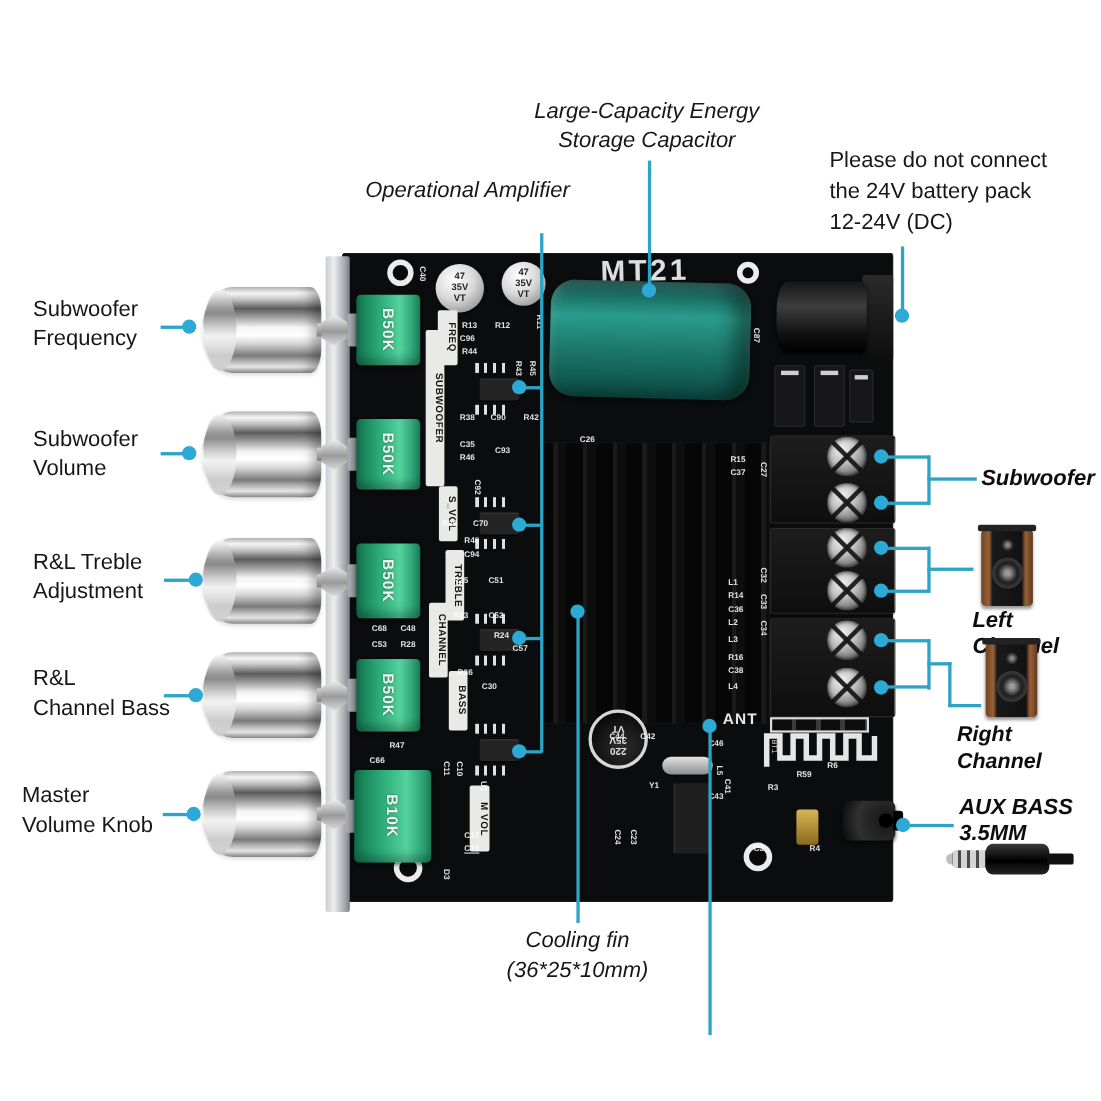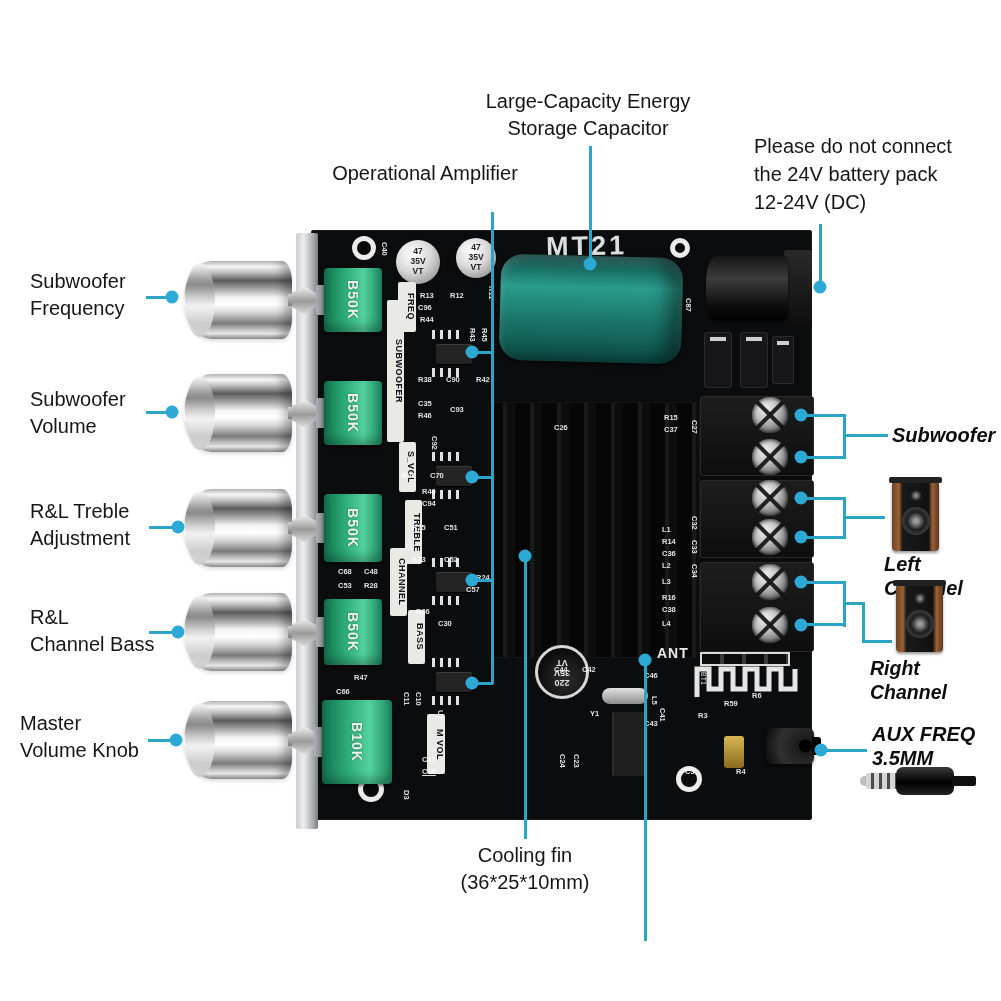--- a/index.html
+++ b/index.html
@@ -5,21 +5,21 @@
   html,body{margin:0;padding:0;background:#fff;}
   .canvas{position:relative;width:1001px;height:1001px;background:#ffffff;overflow:hidden;
           font-family:"Liberation Sans",sans-serif;color:#141414;}
   .abs{position:absolute;}
   
   .cline{position:absolute;background:var(--accent,#2ba4c6);}
   .cdot{position:absolute;width:13px;height:13px;border-radius:50%;
         background:var(--dotc,#2ca9d4);transform:translate(-50%,-50%);}
   
   .callout{position:absolute;font-size:20px;line-height:27px;color:#161616;}
-  .callout.center{text-align:center;}
+  .callout.center{text-align:center;font-style:italic;}
   .blabel{position:absolute;font-size:20px;font-weight:bold;font-style:italic;color:#0d0d0d;line-height:24px;}
   .note{position:absolute;left:0;width:1001px;text-align:center;font-size:20px;color:#101010;
         text-decoration:underline;}
   
   .board{position:absolute;left:311px;top:230px;width:501px;height:590px;background:#0b0c0e;
          border-radius:3px;box-shadow:0 0 0 1px #1b1c1e inset;}
   .bracket{position:absolute;left:296px;top:233px;width:22px;height:596px;
            background:linear-gradient(90deg,#c9ccd0,#eceef0 35%,#9b9fa4 85%,#777b80);
            border-radius:2px;}
   .knob{position:absolute;left:184px;width:108px;height:78px;
@@ -148,21 +148,21 @@
   <div class="callout" style="left:20px;top:710px;">
     <div>Master</div>
     <div>Volume Knob</div>
   </div>
 
   <div class="blabel" style="left:892px;top:423px;">Subwoofer</div>
   <div class="blabel" style="left:884px;top:552px;">Left Channel</div>
   <div class="blabel" style="left:870px;top:656px;font-size:19.5px;">Right Channel</div>
 
   <div class="blabel" style="left:872px;top:722px;">
-    <div>AUX FREQ</div>
+    <div>AUX BASS</div>
     <div>3.5MM Socket</div>
   </div>
 
   <div class="callout center" style="left:420px;top:842px;width:210px;">
     <div>Cooling fin</div>
     <div>(36*25*10mm)</div>
   </div>
 
 
   <div class="spk" style="left:892px;top:481px;height:70px;">
@@ -317,21 +317,21 @@
       <div class="smd" style="left: 422px; top: 488px;">R40</div>
       <div class="smd" style="left: 422px; top: 500px;">C94</div>
       <div class="smd" style="left: 412px; top: 524px;">R25</div>
       <div class="smd" style="left: 444px; top: 524px;">C51</div>
       <div class="smd" style="left: 338px; top: 568px;">C68</div>
       <div class="smd" style="left: 364px; top: 568px;">C48</div>
       <div class="smd" style="left: 338px; top: 582px;">C53</div>
       <div class="smd" style="left: 364px; top: 582px;">R28</div>
       <div class="smd" style="left: 412px; top: 556px;">R23</div>
       <div class="smd" style="left: 444px; top: 556px;">C52</div>
-      <div class="smd" style="left: 476px; top: 574px;">R24</div>
+      <div class="smd" style="left: 449px; top: 574px;">R24</div>
       <div class="smd" style="left: 466px; top: 586px;">C57</div>
       <div class="smd" style="left: 416px; top: 608px;">R36</div>
       <div class="smd" style="left: 438px; top: 620px;">C30</div>
       <div class="smd" style="left: 354px; top: 674px;">R47</div>
       <div class="smd" style="left: 336px; top: 688px;">C66</div>
       <div class="smd v" style="left: 414px; top: 692px;">C10</div>
       <div class="smd v" style="left: 402px; top: 692px;">C11</div>
       <div class="smd" style="left: 422px; top: 756px;">C17</div>
       <div class="smd" style="left: 422px; top: 768px; text-decoration: underline;">C16</div>
       <div class="smd" style="left: 664px; top: 414px;">R15</div>
@@ -358,21 +358,21 @@
       <div class="smd" style="left: 752px; top: 692px;">R6</div>
       <div class="smd" style="left: 685px; top: 768px; text-align: right;">C3</div>
       <div class="smd" style="left: 736px; top: 768px;">R4</div>
       <div class="smd v" style="left: 558px; top: 754px;">C24</div>
       <div class="smd v" style="left: 572px; top: 754px;">C23</div>
       <div class="smd" style="left: 590px; top: 710px;">Y1</div>
       <div class="smd v" style="left: 436px; top: 710px;">U1</div>
       <div class="smd v" style="left: 684px; top: 298px;">C87</div>
       <div class="smd v" style="left: 650px; top: 696px;">L5</div>
       <div class="smd v" style="left: 402px; top: 790px;">D3</div>
-      <div class="smd" style="left: 554px; top: 396px; margin-top: 28px;">C26</div>
+      <div class="smd" style="left: 527px; top: 396px;">C26</div>
       <div class="cline" style="left: 146px; top: 296px; width: 24px; height: 3px;"></div>
       <div class="cline" style="left: 146px; top: 411px; width: 24px; height: 3px;"></div>
       <div class="cline" style="left: 149px; top: 526px; width: 25px; height: 3px;"></div>
       <div class="cline" style="left: 149px; top: 631px; width: 25px; height: 3px;"></div>
       <div class="cline" style="left: 148px; top: 739px; width: 24px; height: 3px;"></div>
       <div class="cline" style="left: 477px; top: 351px; width: 16px; height: 3px;"></div>
       <div class="cline" style="left: 477px; top: 476px; width: 16px; height: 3px;"></div>
       <div class="cline" style="left: 477px; top: 579px; width: 16px; height: 3px;"></div>
       <div class="cline" style="left: 477px; top: 682px; width: 16px; height: 3px;"></div>
       <div class="cline" style="left: 807px; top: 414px; width: 38px; height: 3px;"></div>

